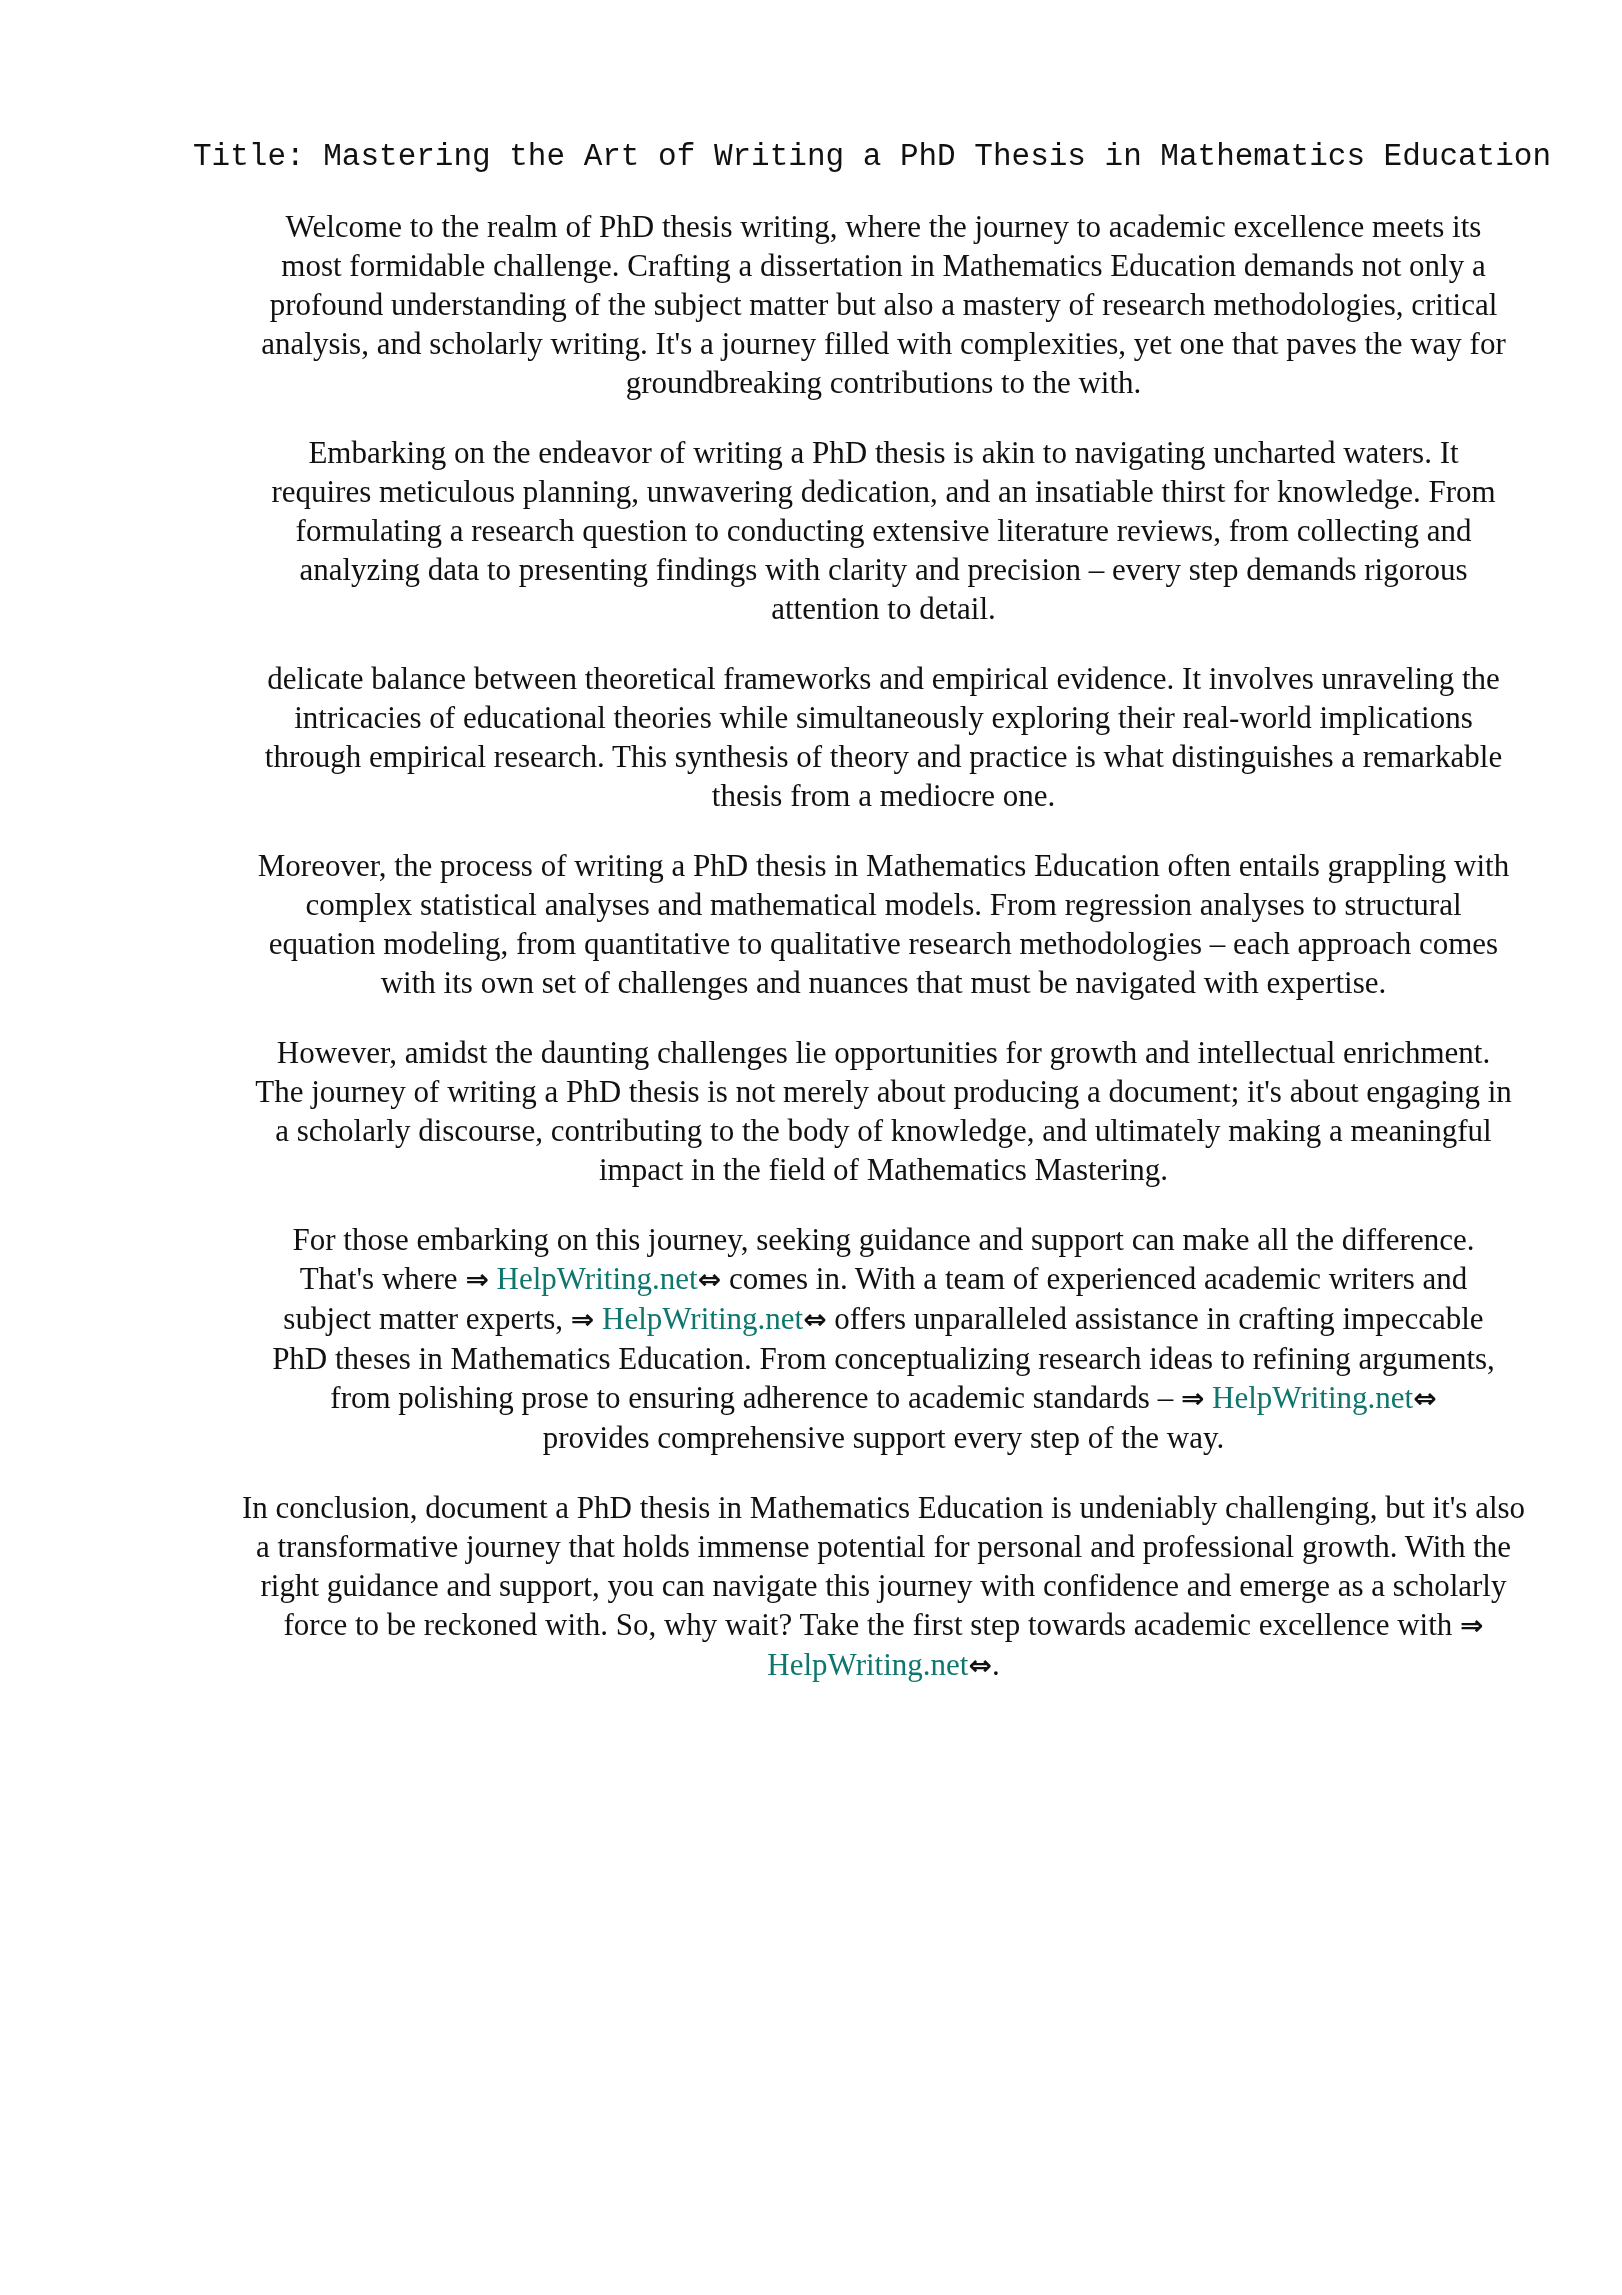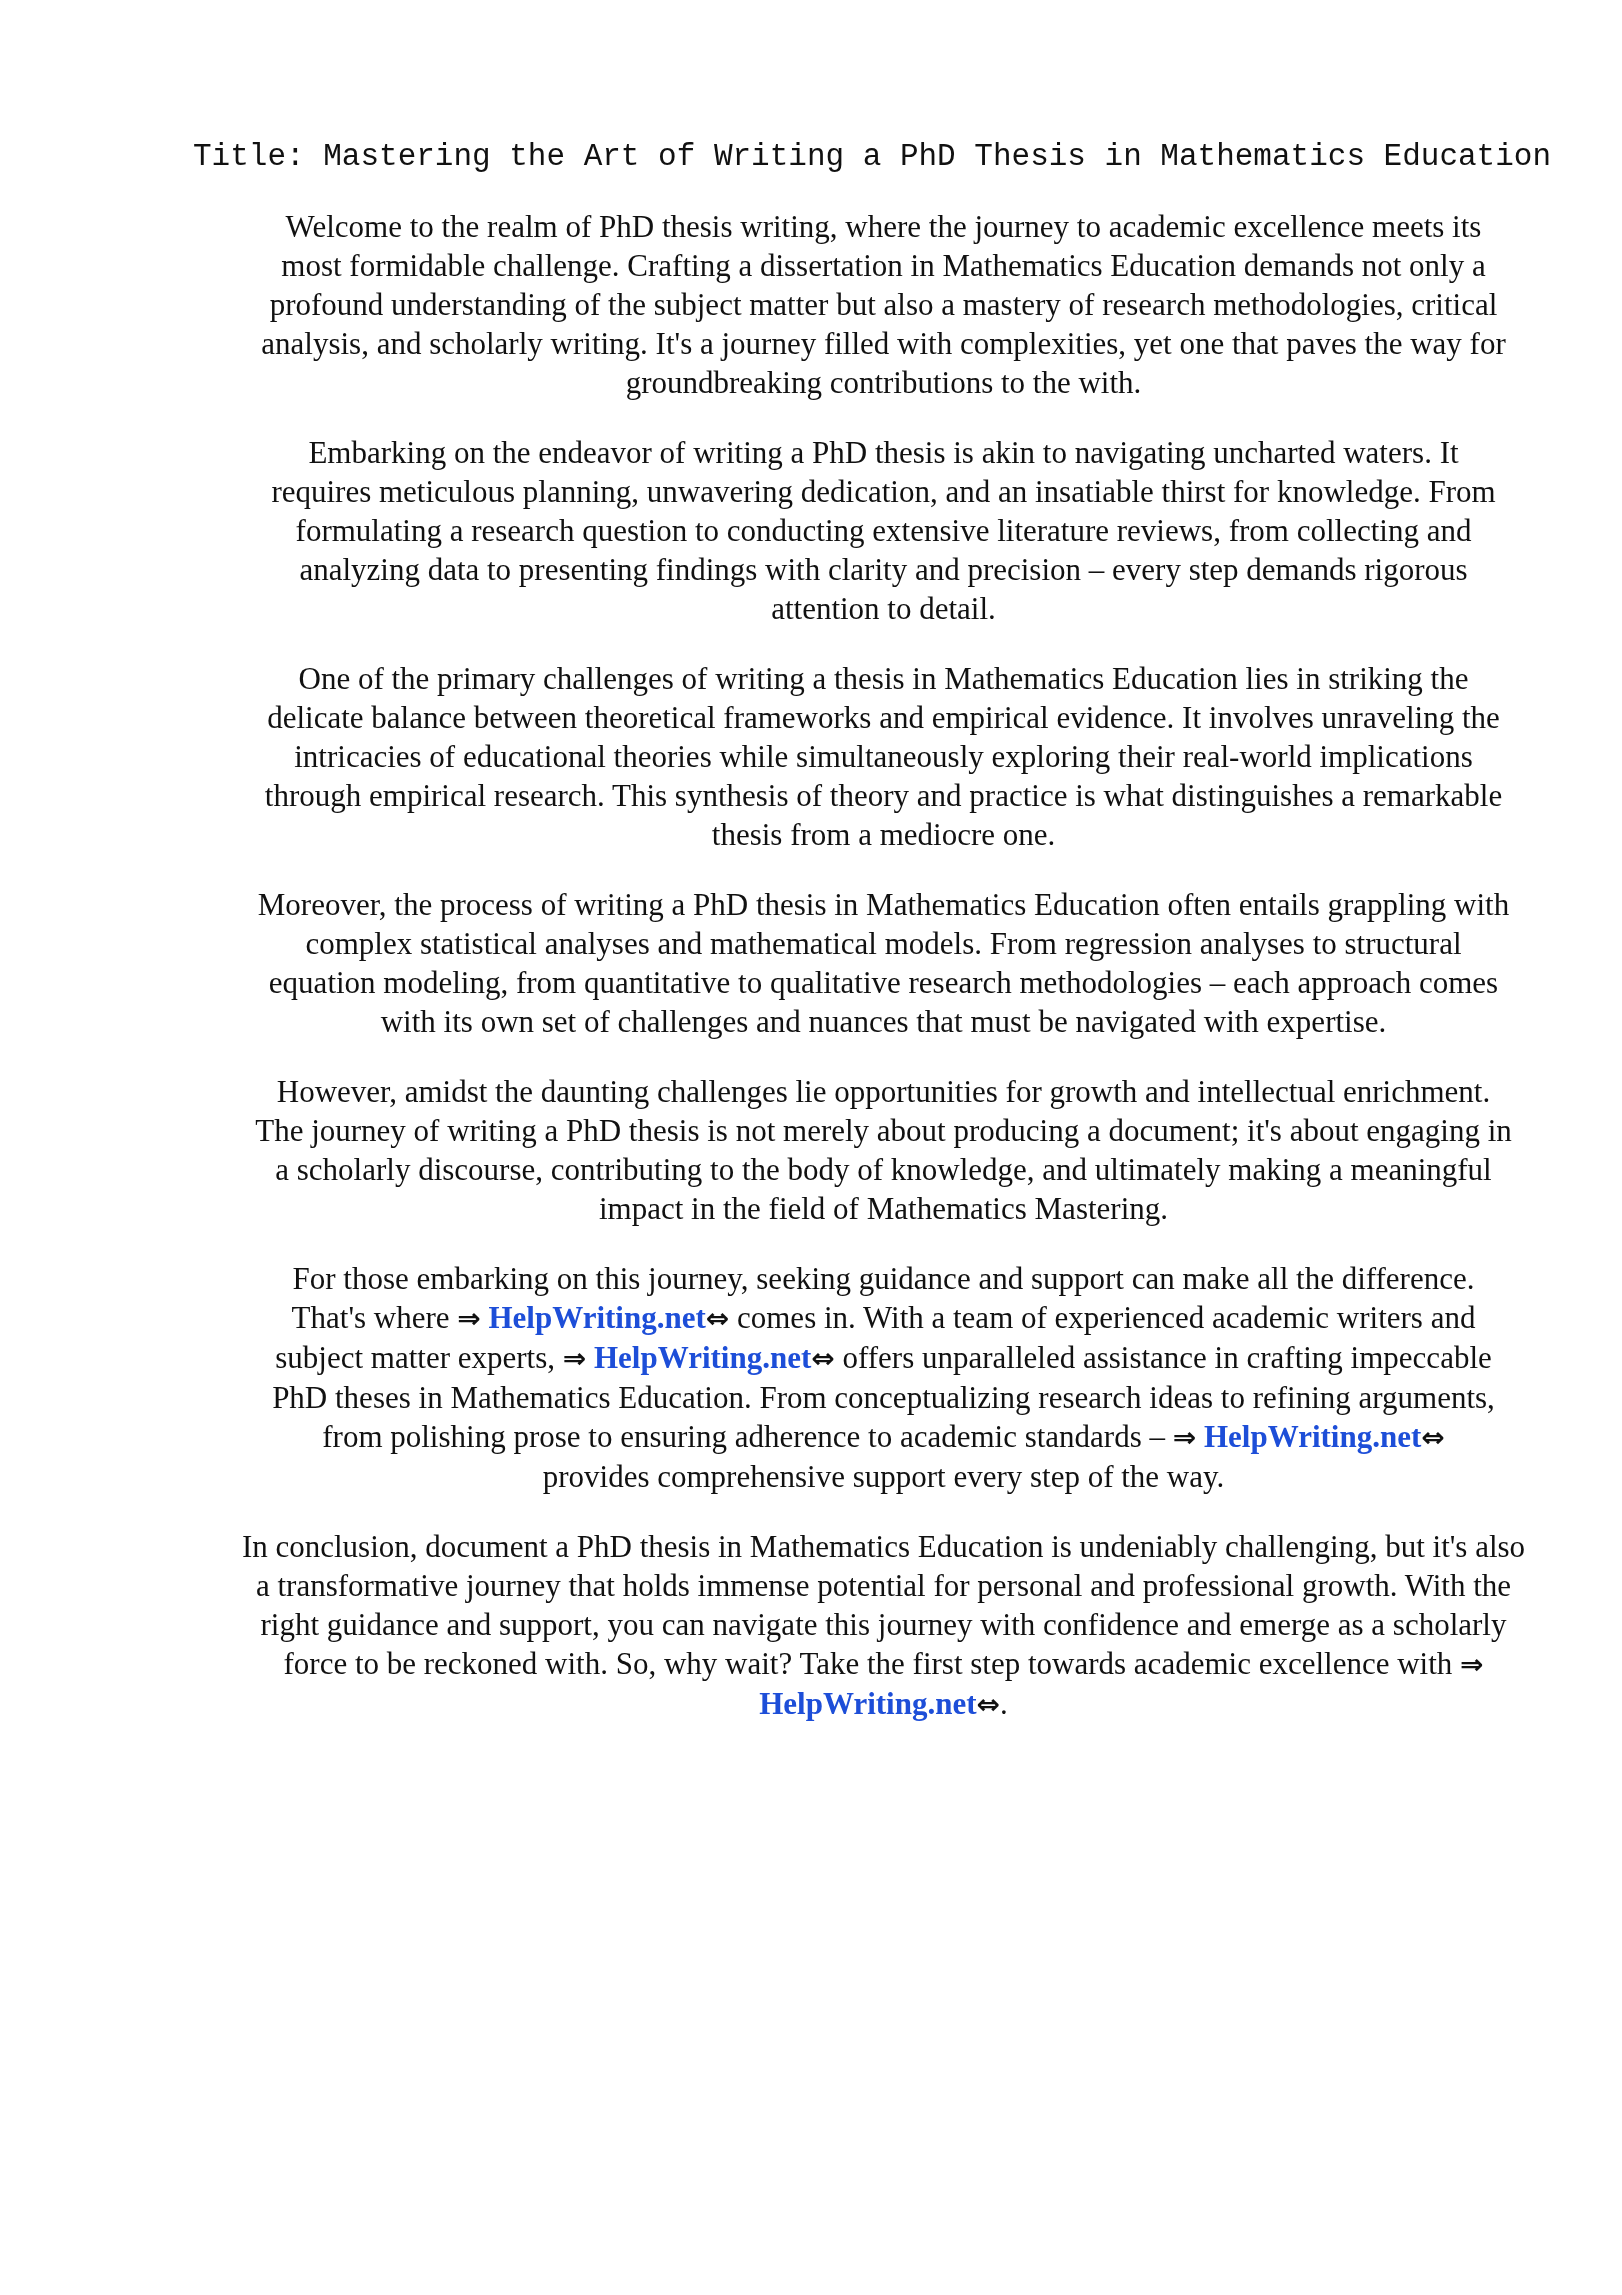--- a/index.html
+++ b/index.html
@@ -5,21 +5,21 @@
   html, body { margin: 0; padding: 0; background: #ffffff; }
   body { width: 1622px; height: 2295px; position: relative; overflow: hidden; }
   .page {
     position: absolute; left: 193px; top: 137px; width: 1381px;
     font-family: "Liberation Serif", "DejaVu Serif", serif;
     font-size: 31px; line-height: 39px; color: #111111;
   }
   .title { margin: 0 0 31px 0; font-family: Liberation Mono, monospace; }
   .para { margin: 0 0 31px 0; }
   .line { display: block; white-space: nowrap; text-align: center; }
-  .link { color: #1d4ed8; font-weight: bold; text-decoration: none; margin-top: 36px; }
+  .link { color: #0f766e; font-weight: normal; text-decoration: none; margin-top: 36px; }
   .arrow { font-family: "DejaVu Sans", sans-serif; font-weight: bold; font-size: 28px; color: #111; }
 </style>
 </head>
 <body>
 
 <div class="page">
   <p class="title">Title: Mastering the Art of Writing a PhD Thesis in Mathematics Education</p>
 
   <p class="para">
     <span class="line">Welcome to the realm of PhD thesis writing, where the journey to academic excellence meets its</span>
@@ -31,21 +31,20 @@
 
   <p class="para">
     <span class="line">Embarking on the endeavor of writing a PhD thesis is akin to navigating uncharted waters. It</span>
     <span class="line">requires meticulous planning, unwavering dedication, and an insatiable thirst for knowledge. From</span>
     <span class="line">formulating a research question to conducting extensive literature reviews, from collecting and</span>
     <span class="line">analyzing data to presenting findings with clarity and precision – every step demands rigorous</span>
     <span class="line">attention to detail.</span>
   </p>
 
   <p class="para">
-    <span class="line">One of the primary challenges of writing a thesis in Mathematics Education lies in striking the</span>
     <span class="line">delicate balance between theoretical frameworks and empirical evidence. It involves unraveling the</span>
     <span class="line">intricacies of educational theories while simultaneously exploring their real-world implications</span>
     <span class="line">through empirical research. This synthesis of theory and practice is what distinguishes a remarkable</span>
     <span class="line">thesis from a mediocre one.</span>
   </p>
 
   <p class="para">
     <span class="line">Moreover, the process of writing a PhD thesis in Mathematics Education often entails grappling with</span>
     <span class="line">complex statistical analyses and mathematical models. From regression analyses to structural</span>
     <span class="line">equation modeling, from quantitative to qualitative research methodologies – each approach comes</span>

